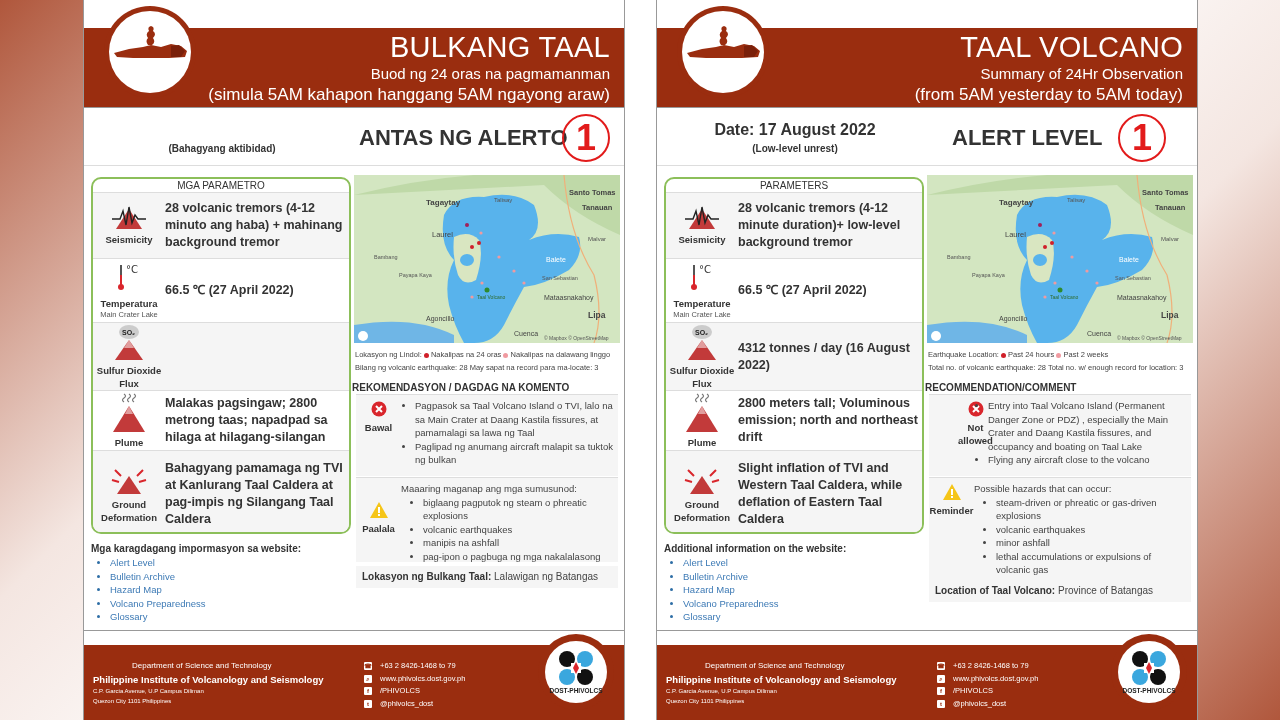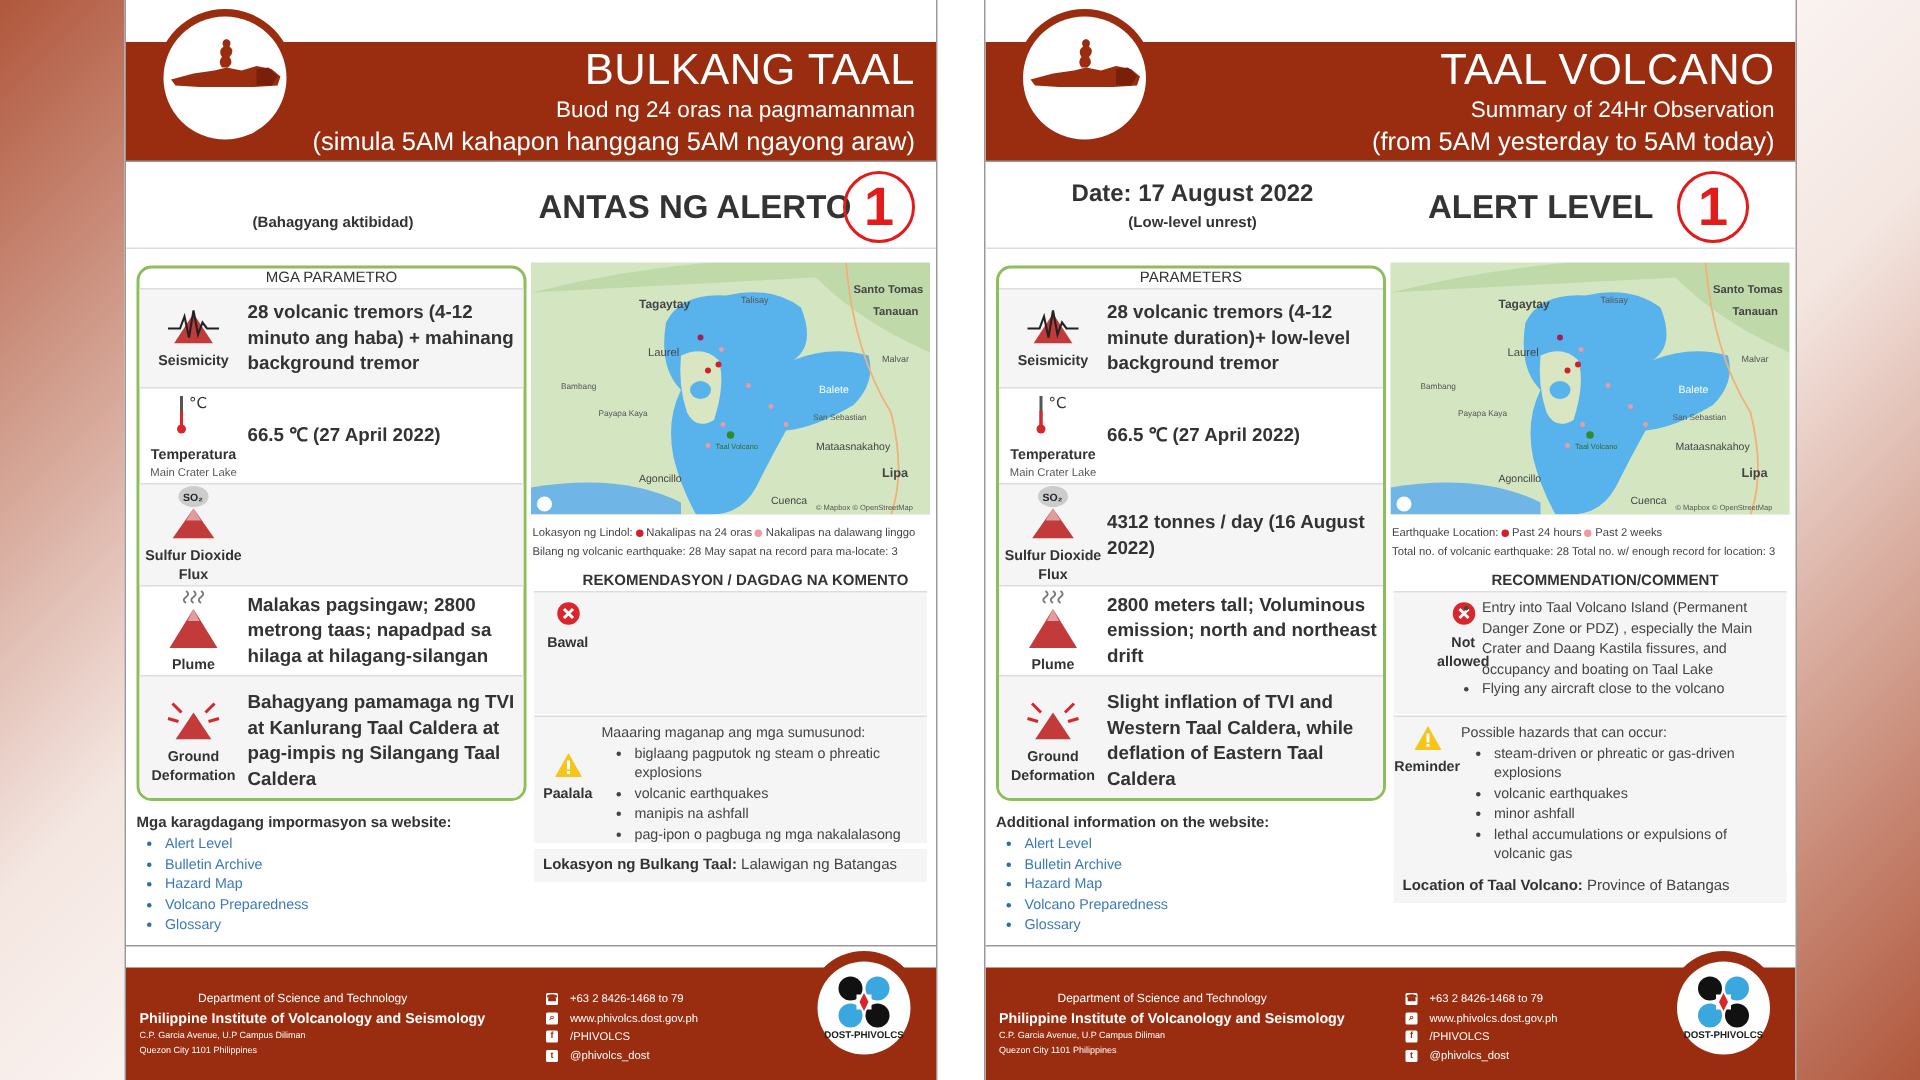--- a/index.html
+++ b/index.html
@@ -43,21 +43,21 @@
   .ptxt { flex: 1; display: flex; align-items: center; font-weight: bold; font-size: 12.5px; color: #333; line-height: 17px; padding-right: 4px; }
 
   .map { position: absolute; left: 270px; top: 175px; width: 266px; height: 168px; background: #cfe3bd; overflow: hidden; }
   .map svg { position: absolute; left: 0; top: 0; }
   .map-cap1, .map-cap2 { position: absolute; left: 271px; font-size: 7.5px; color: #444; white-space: nowrap; }
   .map-cap1 { top: 350px; }
   .map-cap2 { top: 363px; }
   .dot-red { display: inline-block; width: 5px; height: 5px; border-radius: 50%; background: #d0202a; vertical-align: middle; }
   .dot-pink { display: inline-block; width: 5px; height: 5px; border-radius: 50%; background: #f09aa0; vertical-align: middle; }
 
-  .rec-title { position: absolute; left: 280px; top: 382px; width: 266px; text-align: center; font-weight: bold; font-size: 10px; color: #333; }
+  .rec-title { position: absolute; left: 268px; top: 382px; width: 266px; text-align: left; font-weight: bold; font-size: 10px; color: #333; }
   .rec-box { position: absolute; left: 272px; width: 262px; background: #f5f5f5; border-top: 1px solid #ddd; }
   .rec-ic { position: absolute; left: 0; width: 45px; text-align: center; }
   .rec-ic-label { font-size: 9.5px; font-weight: bold; color: #333; line-height: 13px; }
   .rec-list { position: absolute; left: 45px; right: 4px; font-size: 9.5px; color: #444; line-height: 13.5px; }
   .rec-list ul { list-style: disc; padding-left: 14px; }
   .rec-list ul.inner { padding-left: 22px; }
   .loc { position: absolute; left: 272px; top: 566px; width: 262px; height: 22px; background: #f5f5f5; font-size: 10px; color: #444; line-height: 22px; padding-left: 6px; }
   .loc b { color: #333; }
 
   .addinfo { position: absolute; left: 7px; top: 543px; font-size: 10px; color: #333; font-weight: bold; }
@@ -212,20 +212,26 @@
 
   <div class="rec-title">REKOMENDASYON / DAGDAG NA KOMENTO</div>
   <div class="rec-box rec-na" style="top: 394px; height: 82px;">
     <div class="rec-ic" style="top:6px;">
       <svg width="16" height="16" viewBox="0 0 16 16">
           <circle cx="8" cy="8" r="7.5" fill="#d9262c"></circle>
           <path d="M5 5 L11 11 M11 5 L5 11" stroke="#fff" stroke-width="2"></path>
         </svg>
       <div class="rec-ic-label">Bawal</div>
     </div>
+    <div class="rec-list" style="top:4px;">
+        <ul class="na-list">
+          <li>Pagpasok sa Taal Volcano Island o TVI, lalo na sa Main Crater at Daang Kastila fissures, at pamamalagi sa lawa ng Taal</li>
+          <li>Paglipad ng anumang aircraft malapit sa tuktok ng bulkan</li>
+        </ul>
+      </div>
   </div>
   <div class="rec-box rec-rm" style="top: 477px; height: 85px;">
     <div class="rec-ic" style="top:24px;">
       <svg width="18" height="16" viewBox="0 0 18 16">
           <path d="M9 0 L18 16 L0 16 Z" fill="#f5c518"></path>
           <rect x="8" y="5" width="2" height="6" fill="#fff"></rect>
           <rect x="8" y="12" width="2" height="2" fill="#fff"></rect>
         </svg>
       <div class="rec-ic-label">Paalala</div>
     </div>

